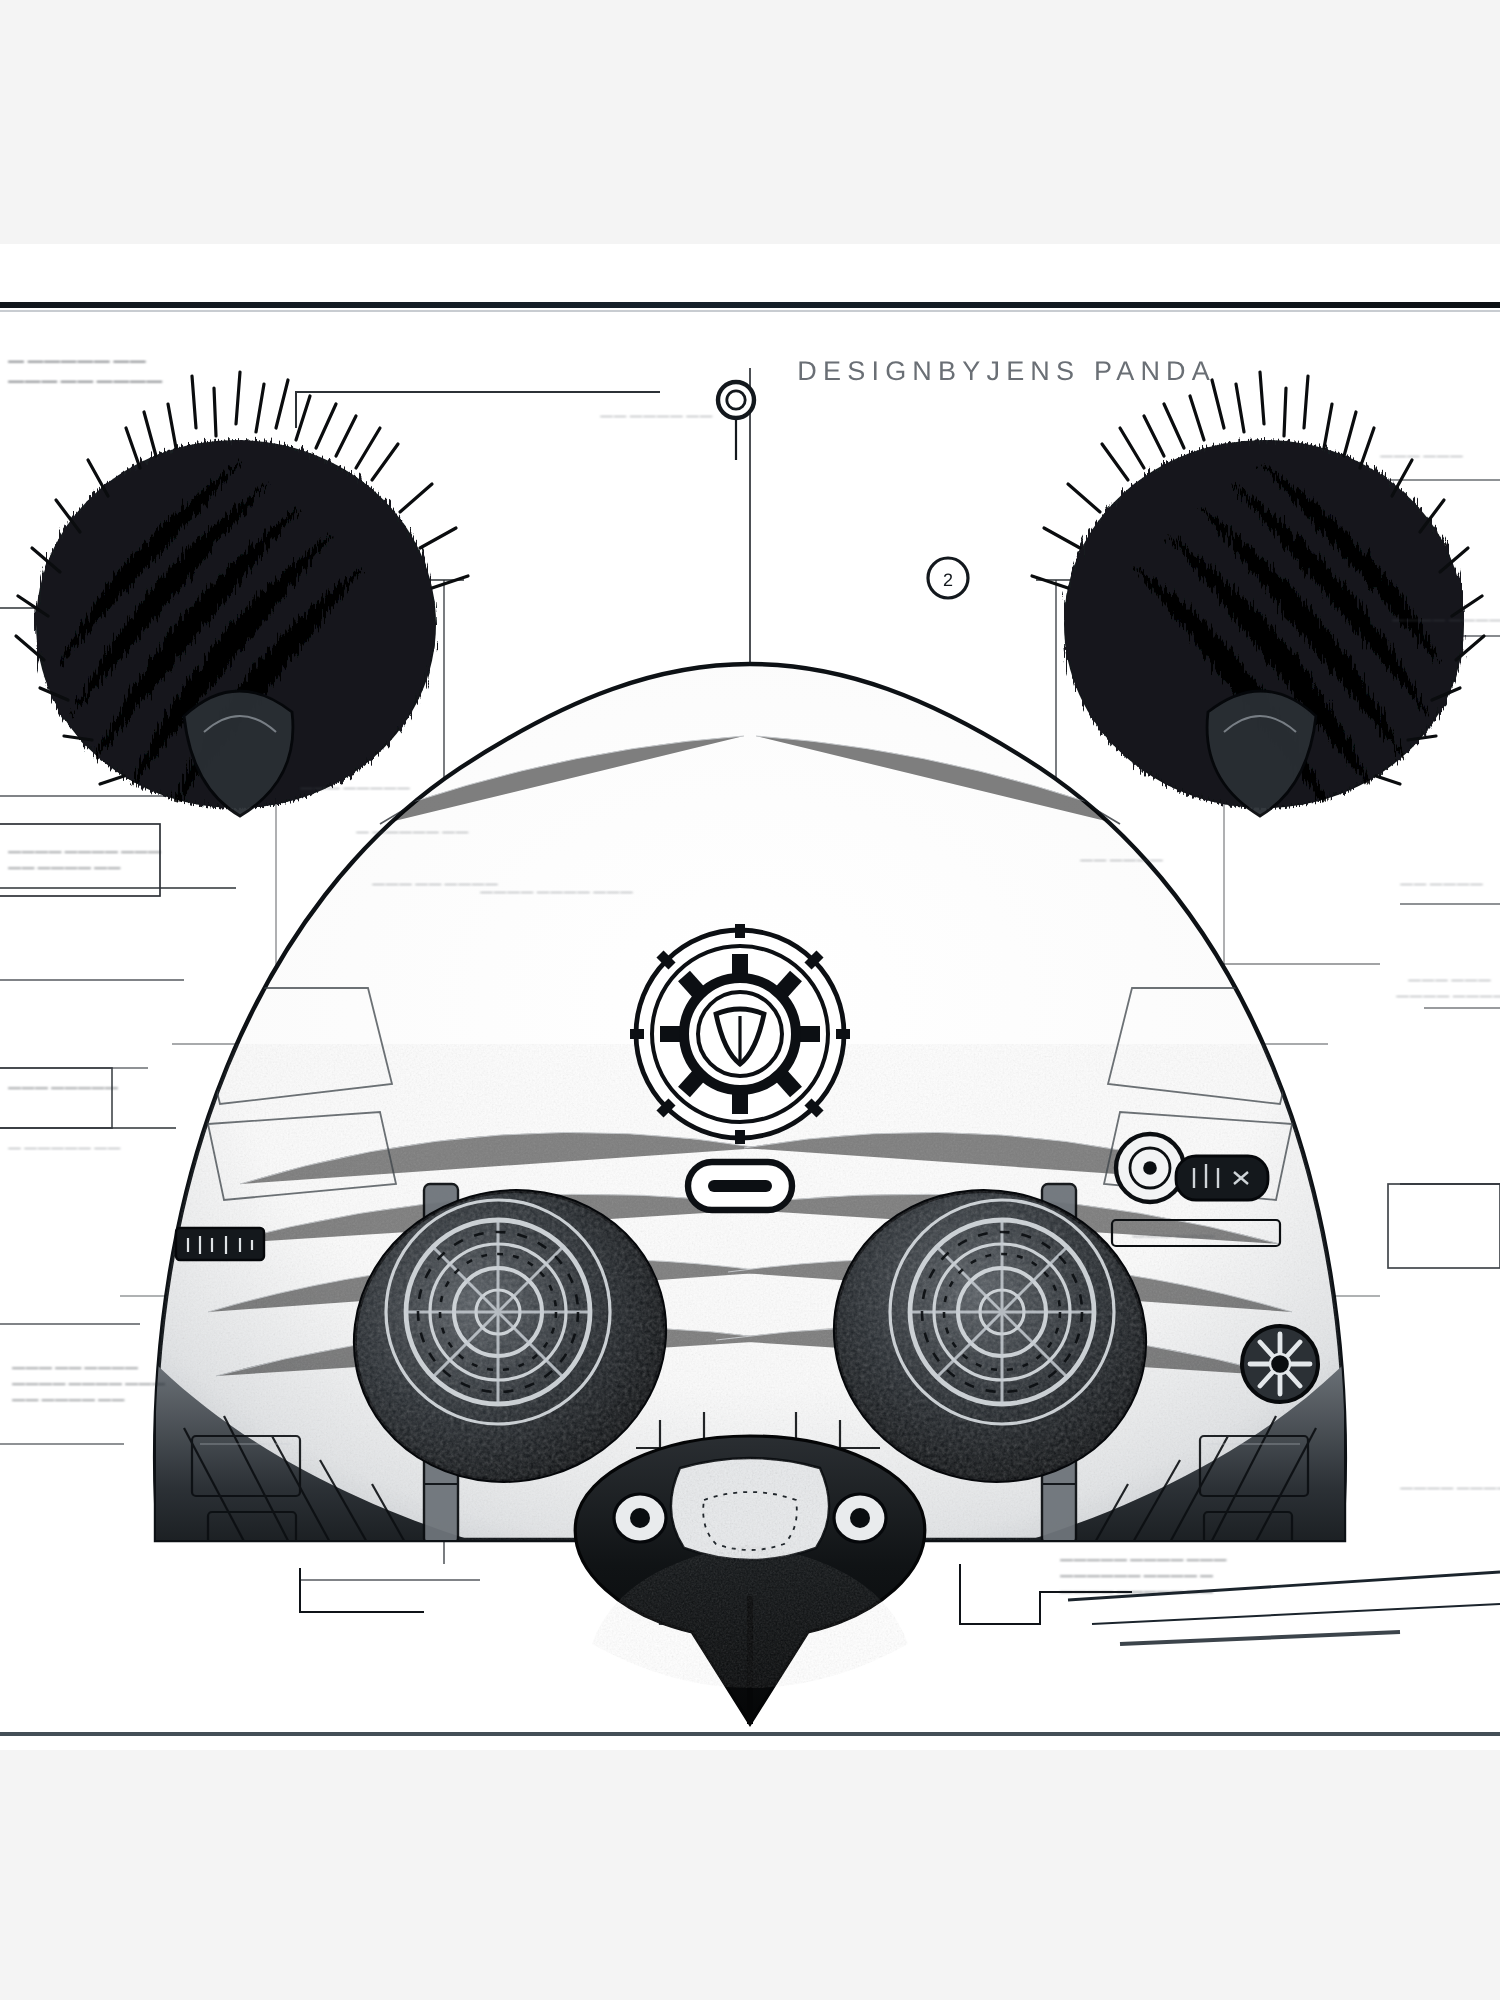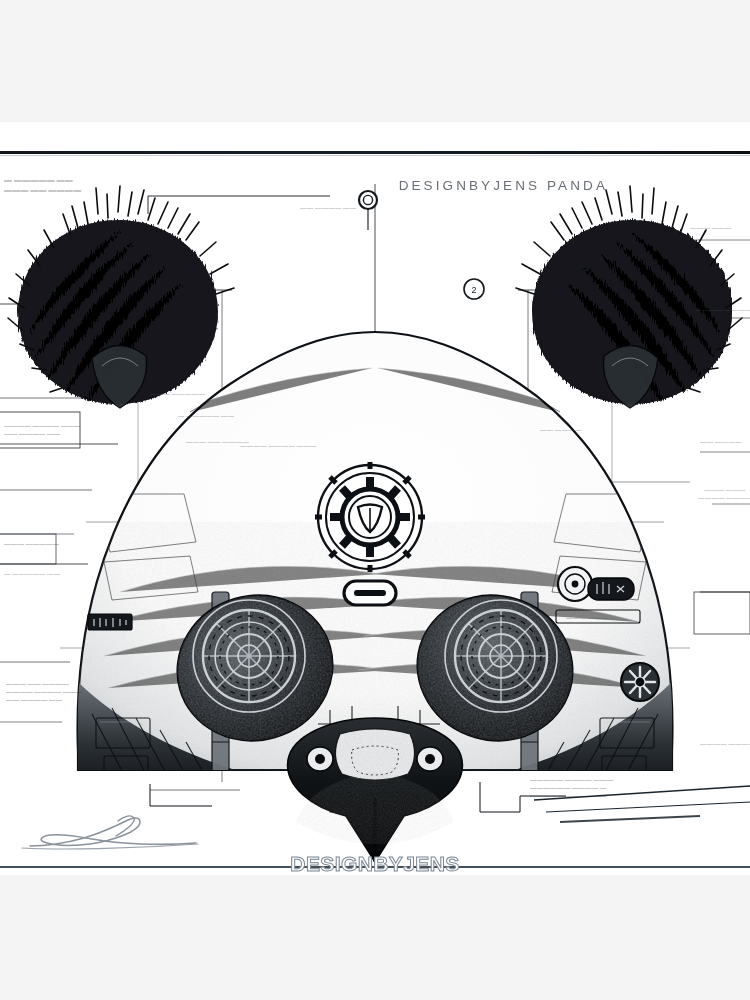--- a/index.html
+++ b/index.html
@@ -559,27 +559,15 @@
     </div>
 
     <div>
       <div class="micro sm" style="left:530px;top:656px;">⸺⸺⸺⸺⸺ ⸺⸺⸺⸺ ⸺⸺⸺</div>
       <div class="micro sm" style="left:530px;top:664px;">⸺⸺⸺⸺⸺⸺ ⸺⸺⸺⸺ ⸺</div>
       <div class="micro sm" style="left:530px;top:672px;">⸺⸺⸺⸺ ⸺⸺⸺⸺⸺ ⸺⸺</div>
     </div>
 
     <div class="rule-bottom"></div>
 
-    <div class="logo">
-      <svg class="logo-sig" viewBox="0 0 220 46">
-        <path d="M30,34 C48,34 66,31 84,26 C104,20 120,12 128,8
-                 C134,5 140,5 140,10 C140,16 128,22 116,26
-                 C104,30 92,32 80,33 C66,34 52,33 44,30
-                 C38,28 42,24 50,23 C62,22 76,24 92,27
-                 C120,32 160,34 196,31" fill="none" stroke="#8a929b" stroke-width="1.6" stroke-linecap="round"></path>
-        <path d="M118,9 C124,4 132,2 134,6 C136,11 126,18 116,24" fill="none" stroke="#8a929b" stroke-width="1.4" stroke-linecap="round"></path>
-        <path d="M22,36 C60,38 130,37 198,32" fill="none" stroke="#8a929b" stroke-width="1.1" stroke-linecap="round" opacity=".85"></path>
-      </svg>
-      <div class="logo-word">DESIGNBYJENS</div>
-    </div>
 
   </div>
 </div>
 
 </body></html>

